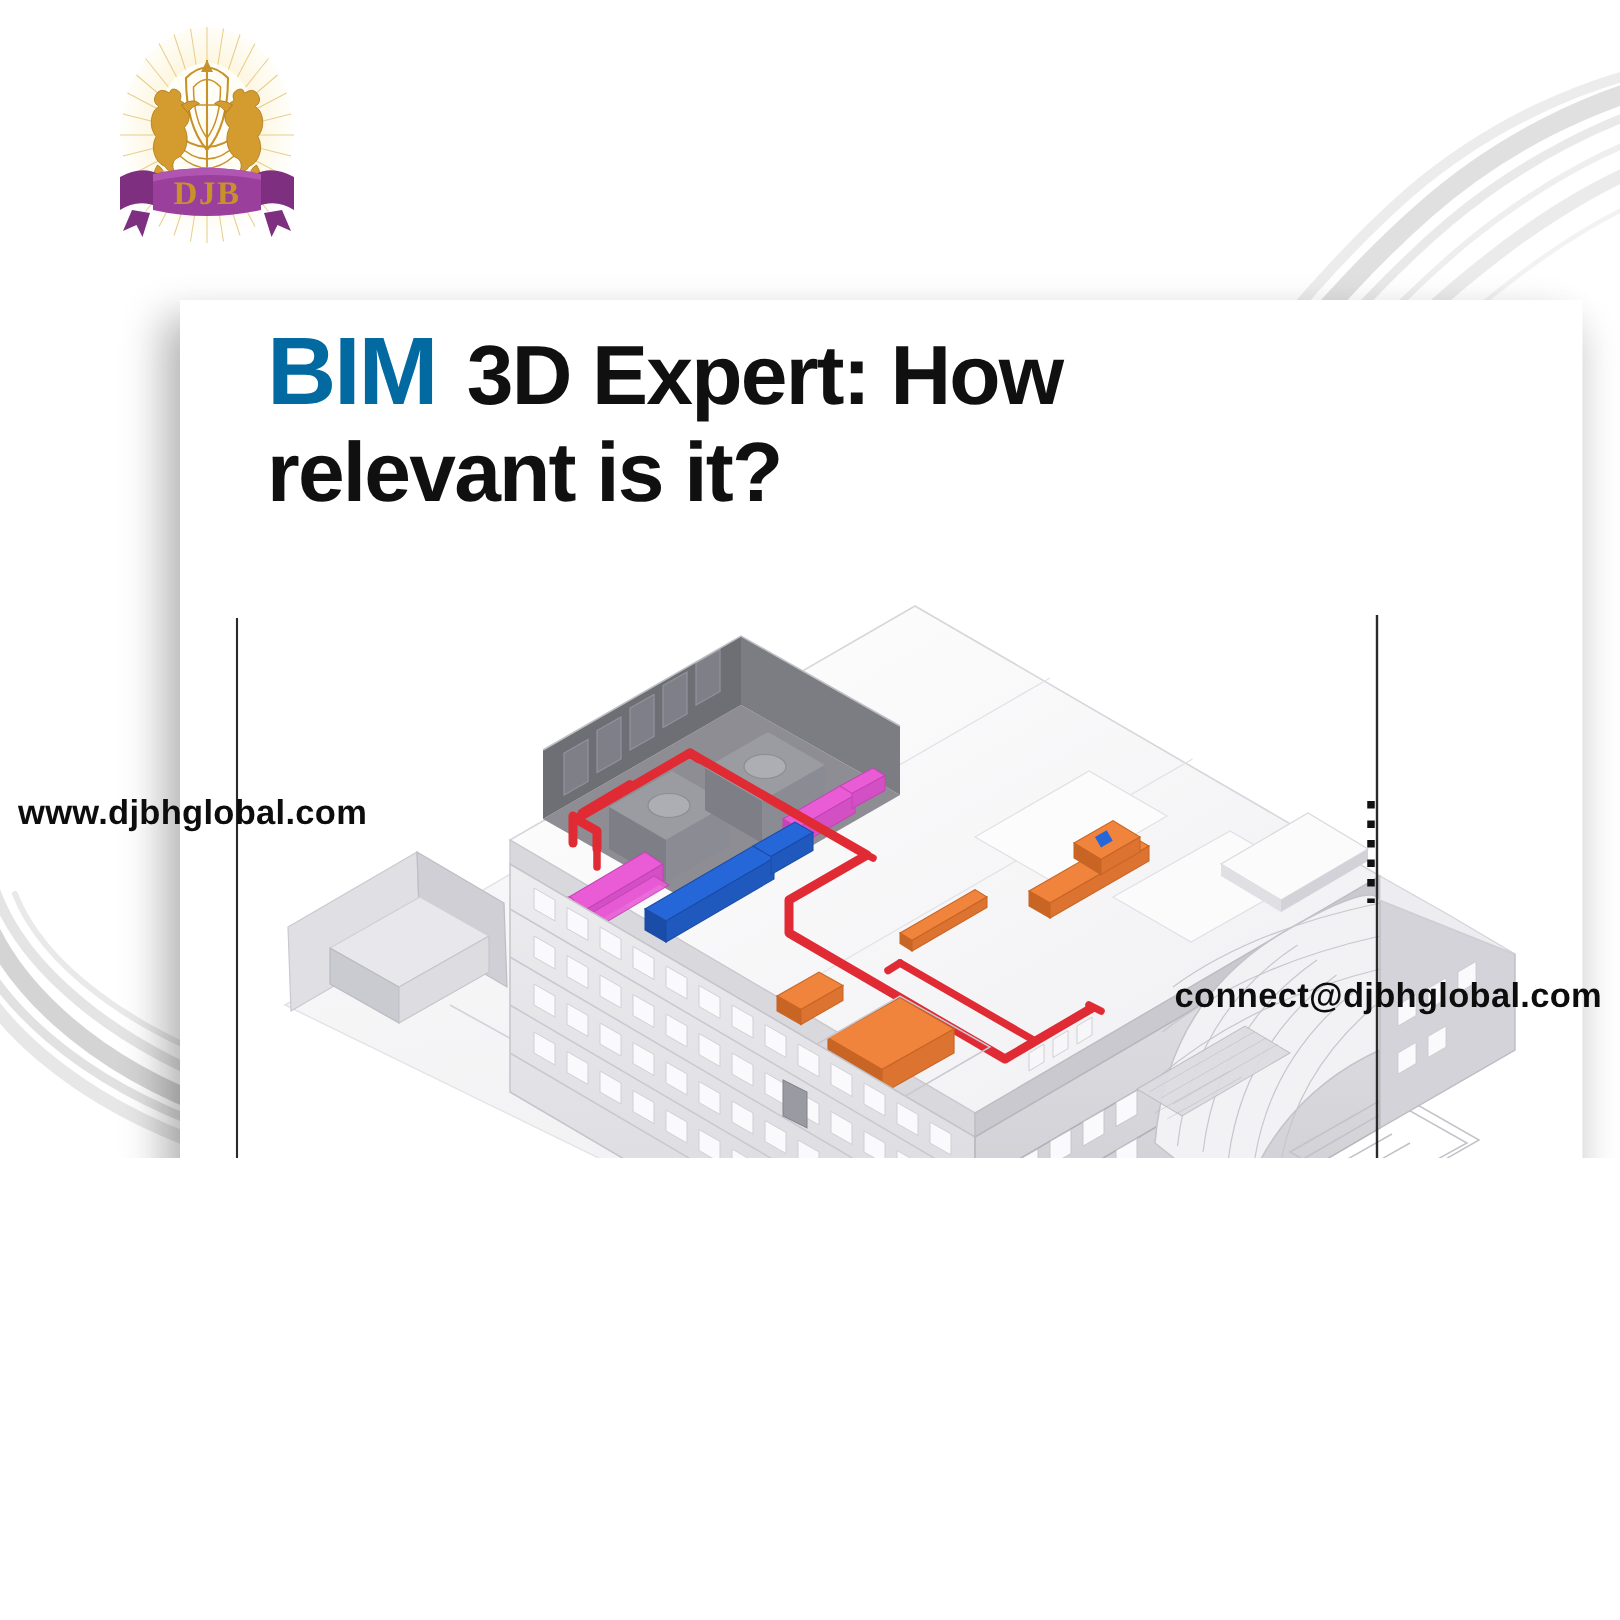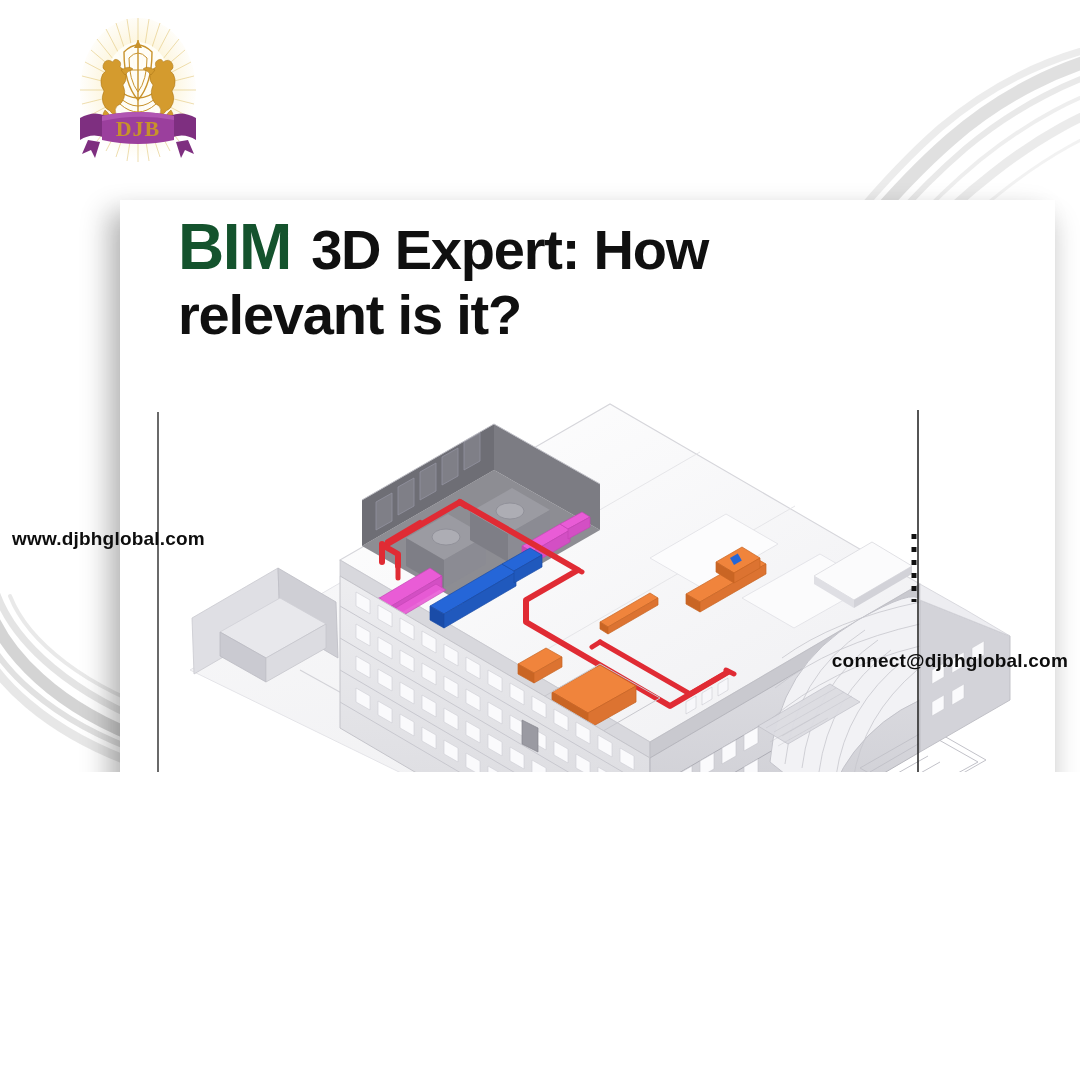--- a/index.html
+++ b/index.html
@@ -35,27 +35,27 @@
     z-index:3;
   }
 
   
   #headline {
     position:absolute; left:58px; top:12px; width:700px;
     font-size:56px; font-weight:bold; line-height:1.12;
     letter-spacing:-1.2px; color:#101010;
   }
   #headline .bim {
-    color:#14532d; font-size:64px; font-weight:bold;
+    color:#0369a1; font-size:64px; font-weight:bold;
     letter-spacing:-1.5px; margin-right:6px;
   }
 
   
   .contact {
-    position:absolute; font-size:19px; font-weight:bold;
+    position:absolute; font-size:23px; font-weight:bold;
     color:#0d0d0d; letter-spacing:0.2px; white-space:nowrap; z-index:8;
   }
   #website { left:12px;  top:528px; }
   #email   { right:12px; top:650px; }
 
   
   #tech { position:absolute; left:0; top:0; width:1080px; height:1080px; z-index:6; pointer-events:none; }
 
   
   #model { position:absolute; left:130px; top:370px; width:900px; height:520px; z-index:4; }

